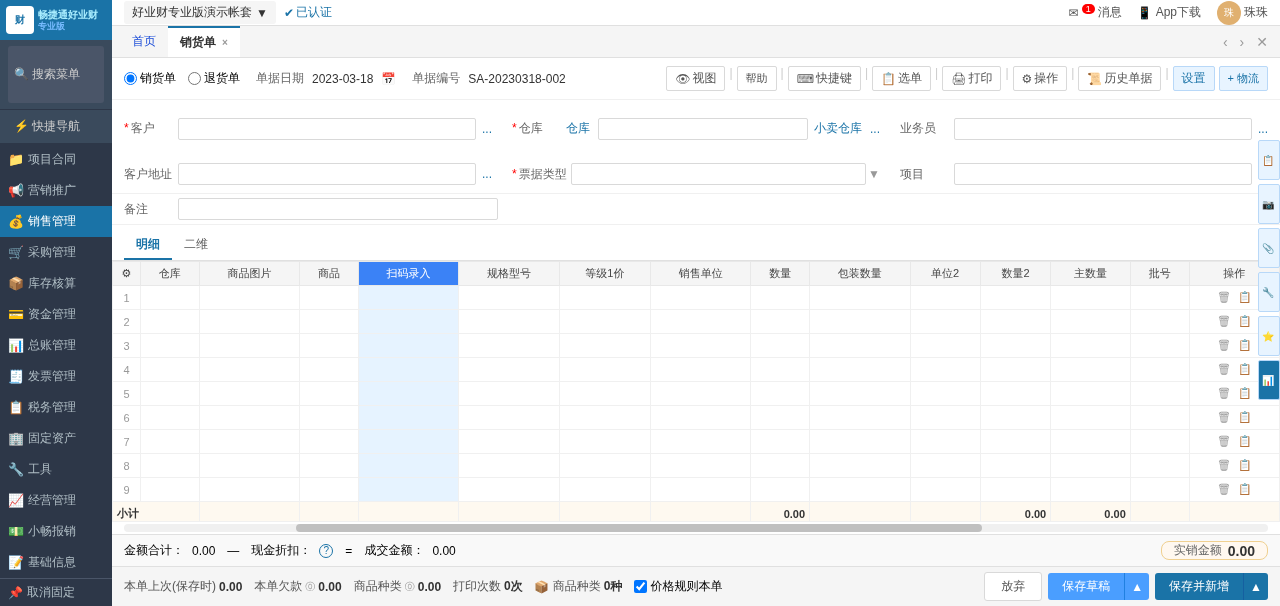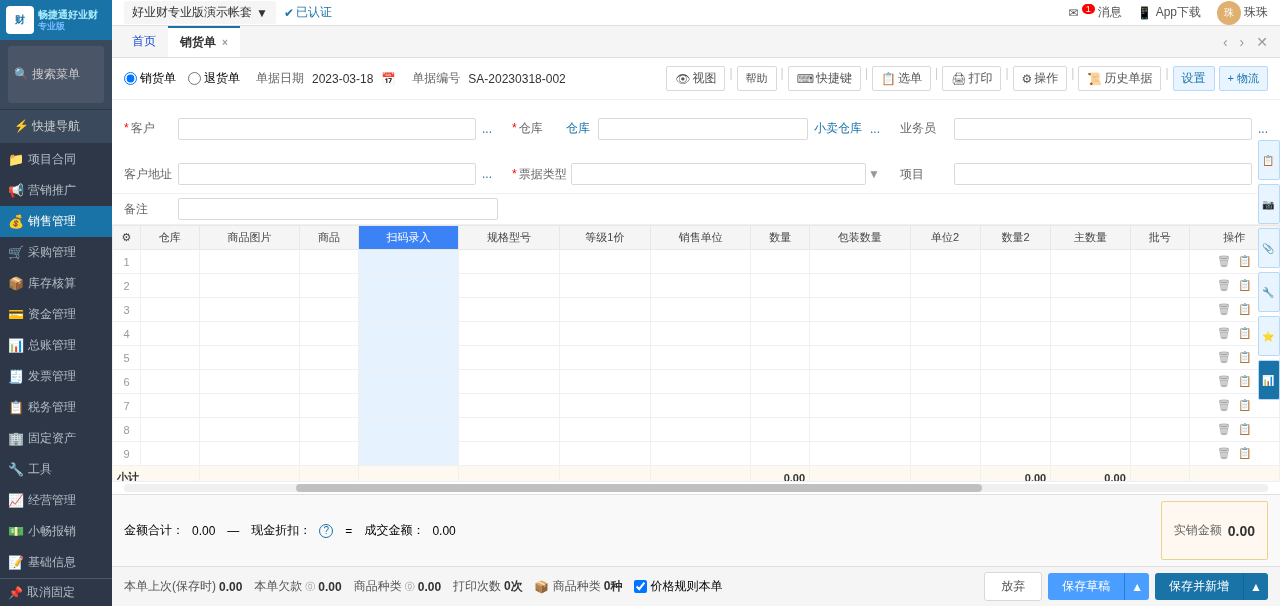--- a/index.html
+++ b/index.html
@@ -334,20 +334,24 @@
         <input class="form-input" style="flex: 1 1 0%;">
         <span class="form-input-dots">...</span>
       </div>
     </div>
 
     <div class="form-remark">
       <span class="form-label">备注</span>
       <input class="remark-input" style="">
     </div>
 
+    <div class="tab-section">
+      <div class="section-tab active">明细</div>
+      <div class="section-tab">二维</div>
+    </div>
 
     <div class="table-wrapper">
       <table>
         <thead>
           <tr>
             <th class="th-settings">⚙</th>
             <th>仓库</th>
             <th>商品图片</th>
             <th>商品</th>
             <th class="th-highlight">扫码录入</th>
@@ -592,21 +596,21 @@
 
     <div class="footer-summary">
       <span>金额合计：</span>
       <span>0.00</span>
       <span style="margin:0 4px">—</span>
       <span>现金折扣：</span>
       <span style="color:#1a73a7;cursor:pointer;border:1px solid #1a73a7;border-radius:50%;width:14px;height:14px;display:inline-flex;align-items:center;justify-content:center;font-size:10px">?</span>
       <span style="margin:0 4px">=</span>
       <span>成交金额：</span>
       <span>0.00</span>
-      <div style="margin-left:auto;display:flex;align-items:center;gap:6px;background:#fff8f0;padding:20px 12px;border:1px solid #f0d090;border-radius:2px">
+      <div style="margin-left:auto;display:flex;align-items:center;gap:6px;background:#fff8f0;padding:0 12px;border:1px solid #f0d090;border-radius:8px">
         <span class="actual-amount-label">实销金额</span>
         <span class="actual-amount-value">0.00</span>
       </div>
     </div>
 
     <div class="footer-bottom">
       <div class="footer-field">
         <span>本单上次(保存时)</span>
         <span class="footer-value">0.00</span>
       </div>

